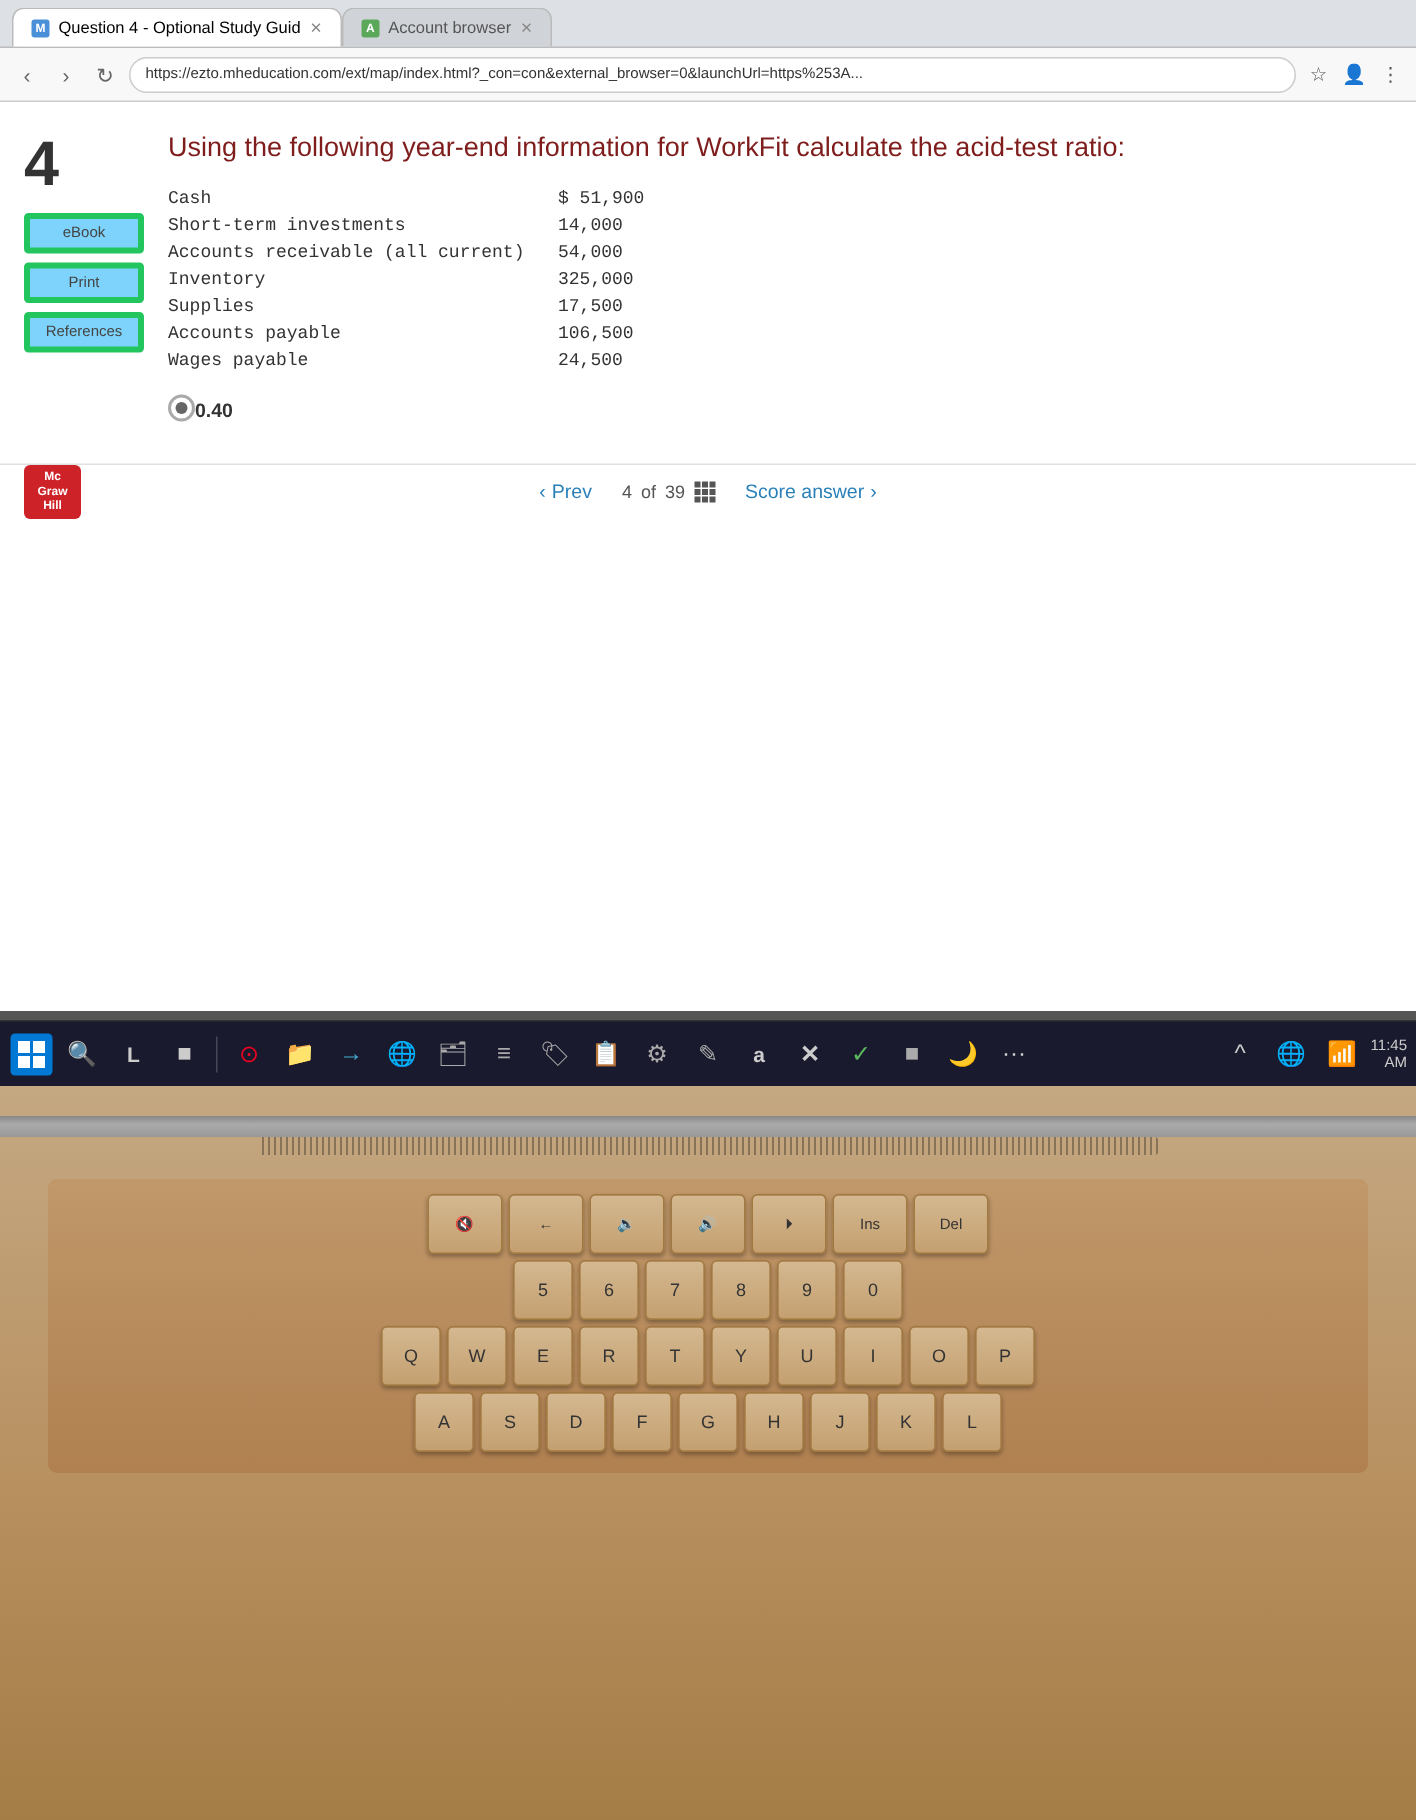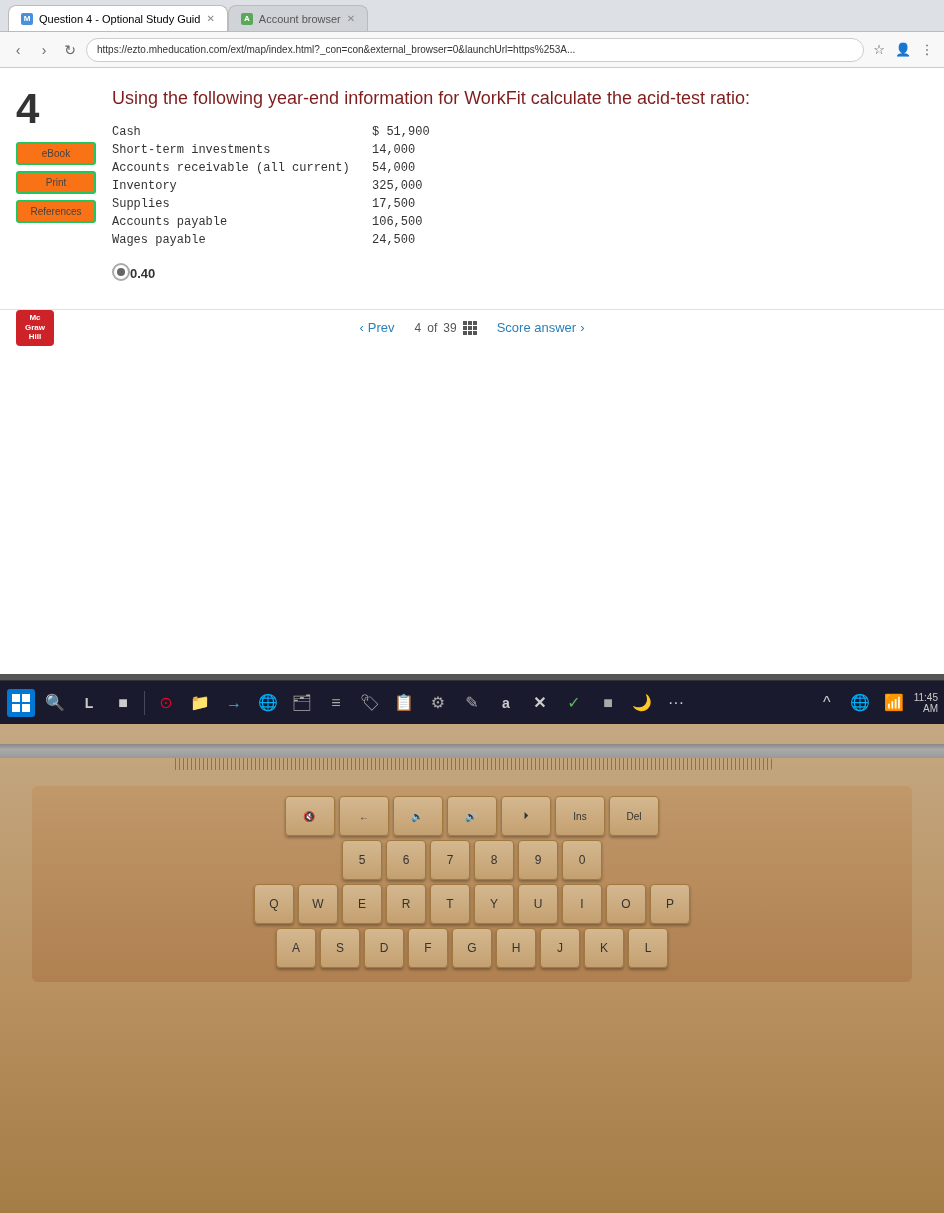--- a/index.html
+++ b/index.html
@@ -209,22 +209,22 @@
     .sidebar {
       width: 80px;
       display: flex;
       flex-direction: column;
       gap: 6px;
     }
     .sidebar-btn {
       font-size: 10px;
       color: #444;
       cursor: pointer;
-      background: #f97316;
-      border: 2px solid #22c55e;
+      background: #7dd3fc;
+      border: 4px solid #22c55e;
       padding: 4px 8px;
       border-radius: 3px;
       text-align: center;
     }
     .question-number {
       font-size: 42px;
       font-weight: bold;
       color: #333;
       line-height: 1;
       margin-bottom: 6px;

